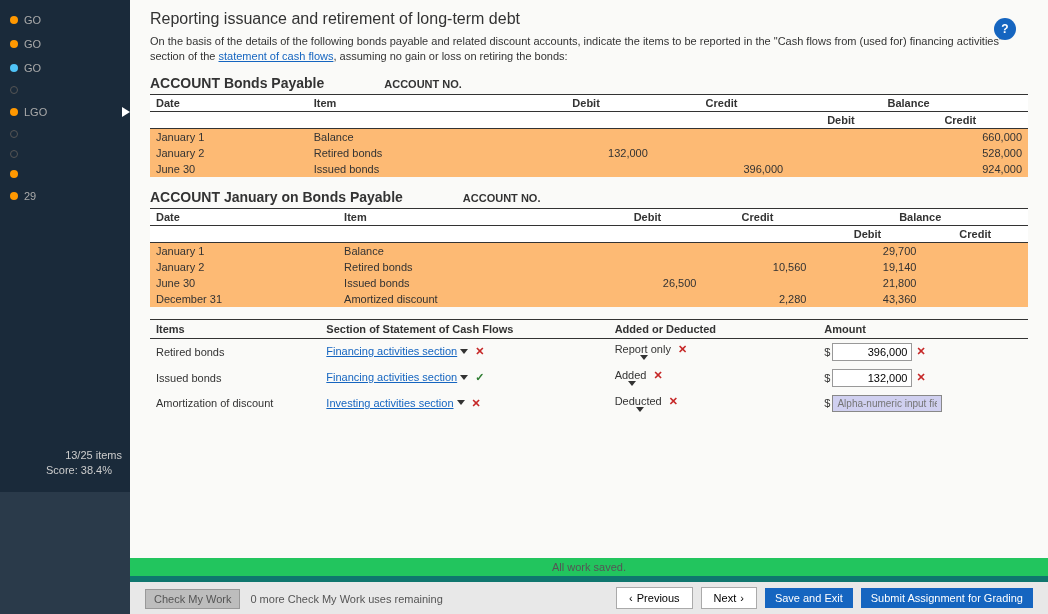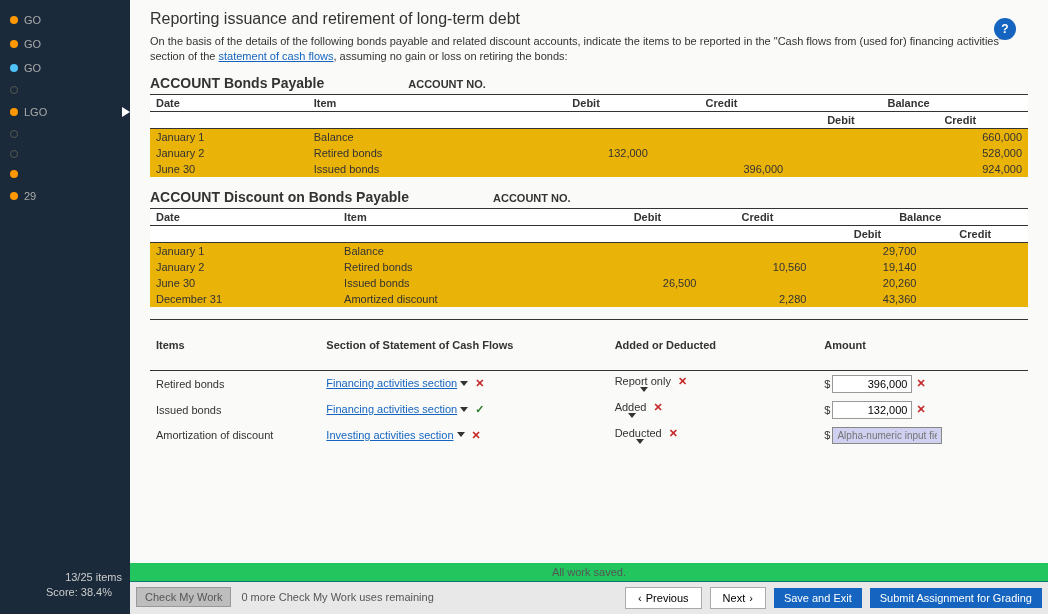--- a/index.html
+++ b/index.html
@@ -10,21 +10,21 @@
       width: 1048px;
       height: 614px;
       overflow: hidden;
       display: flex;
     }
 
     
     .sidebar {
       width: 130px;
       background: #1a2a3a;
-      height: 614px;
+      height: 492px;
       display: flex;
       flex-direction: column;
       padding: 8px 0;
       flex-shrink: 0;
     }
     .sidebar-item {
       display: flex;
       align-items: center;
       padding: 6px 10px;
       color: #ccc;
@@ -115,21 +115,21 @@
       margin-bottom: 3px;
     }
 
     .account-title {
       font-size: 14px;
       font-weight: bold;
       color: #333;
     }
 
     .account-no-label {
-      margin-left: 84px;
+      margin-left: 60px;
       font-size: 11px;
       font-weight: bold;
       color: #333;
     }
 
     .ledger-table {
       width: 100%;
       border-collapse: collapse;
       font-size: 11px;
     }
@@ -142,40 +142,40 @@
       font-weight: bold;
       color: #333;
       background: #fff;
     }
 
     .ledger-table th.left { text-align: left; }
 
     .ledger-table td {
       padding: 2px 6px;
       color: #333;
-      background: #eab308;
+      background: #fdba74;
     }
 
     .ledger-table td.right { text-align: right; }
 
     
     .items-section {
       margin-top: 10px;
     }
 
     .items-table {
       width: 100%;
       border-collapse: collapse;
       font-size: 11px;
     }
 
     .items-table th {
       border-top: 1px solid #333;
       border-bottom: 1px solid #333;
-      padding: 19px 6px;
+      padding: 3px 6px;
       text-align: left;
       font-weight: bold;
       color: #333;
     }
 
     .items-table td {
       padding: 4px 6px;
       color: #333;
       vertical-align: middle;
     }
@@ -244,24 +244,24 @@
       border: 1px solid #888;
       padding: 2px 4px;
       font-size: 10px;
       width: 110px;
       color: #666;
     }
 
     
     .bottom-bar {
       background: #e8e8e8;
-      border-top: 1px solid #0f766e;
-      padding: 5px 6px;
-      display: flex;
-      align-items: flex-start;
+      border-top: 6px solid #0f766e;
+      padding: 5px 15px;
+      display: flex;
+      align-items: flex-end;
       justify-content: space-between;
       font-size: 11px;
     }
 
     .bottom-left {
       display: flex;
       align-items: center;
       gap: 10px;
     }
 
@@ -420,21 +420,21 @@
             <td class="right">396,000</td>
             <td class="right"></td>
             <td class="right">924,000</td>
           </tr>
         </tbody>
       </table>
     </div>
 
     <div class="account-section">
       <div class="account-header-row">
-        <span class="account-title">ACCOUNT Discount on Bonds Payable</span>
+        <span class="account-title">ACCOUNT January on Bonds Payable</span>
         <span class="account-no-label">ACCOUNT NO.</span>
       </div>
       <table class="ledger-table">
         <thead>
           <tr>
             <th class="left">Date</th>
             <th class="left">Item</th>
             <th>Debit</th>
             <th>Credit</th>
             <th colspan="2" class="col-span-2" style="text-align:center">Balance</th>
@@ -463,21 +463,21 @@
             <td class="right"></td>
             <td class="right">10,560</td>
             <td class="right">19,140</td>
             <td class="right"></td>
           </tr>
           <tr>
             <td>June 30</td>
             <td>Issued bonds</td>
             <td class="right">26,500</td>
             <td class="right"></td>
-            <td class="right">20,260</td>
+            <td class="right">21,800</td>
             <td class="right"></td>
           </tr>
           <tr>
             <td>December 31</td>
             <td>Amortized discount</td>
             <td class="right"></td>
             <td class="right">2,280</td>
             <td class="right">43,360</td>
             <td class="right"></td>
           </tr>

